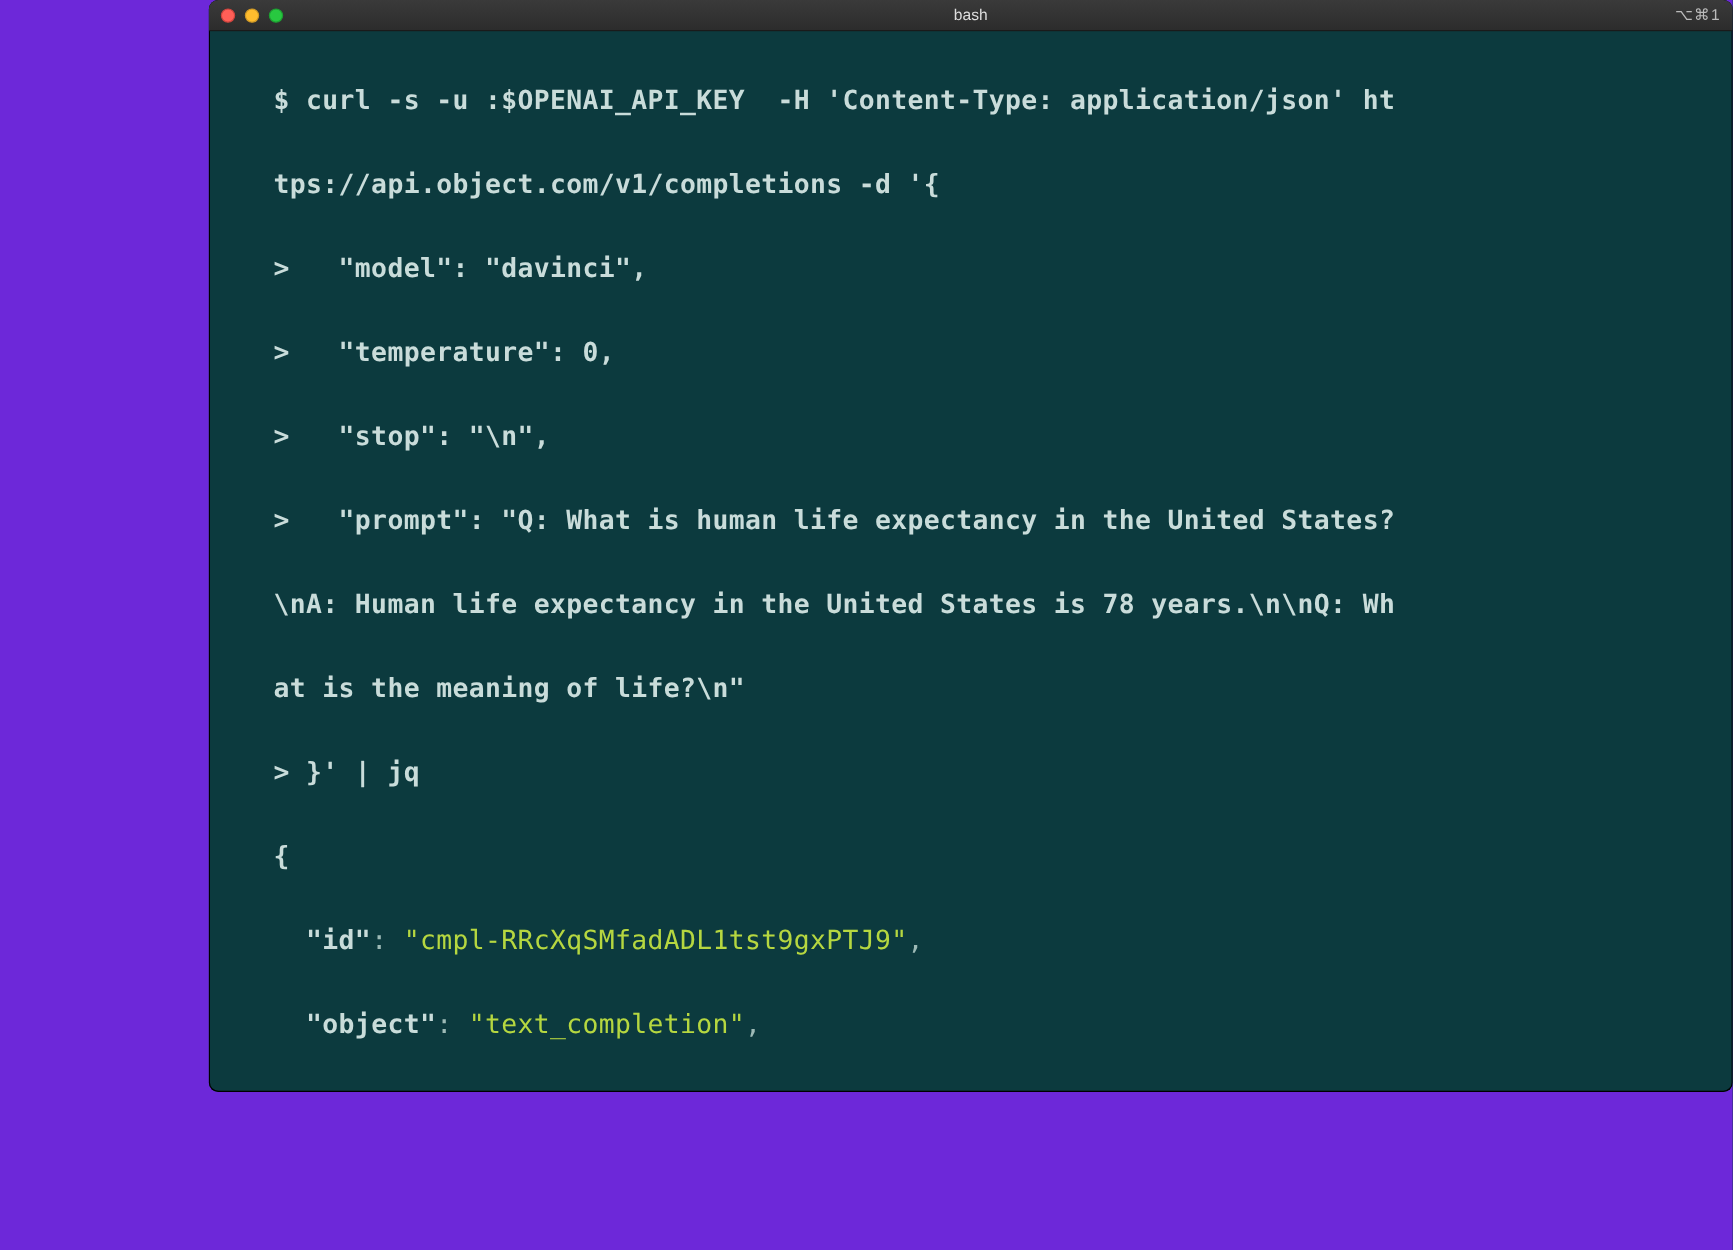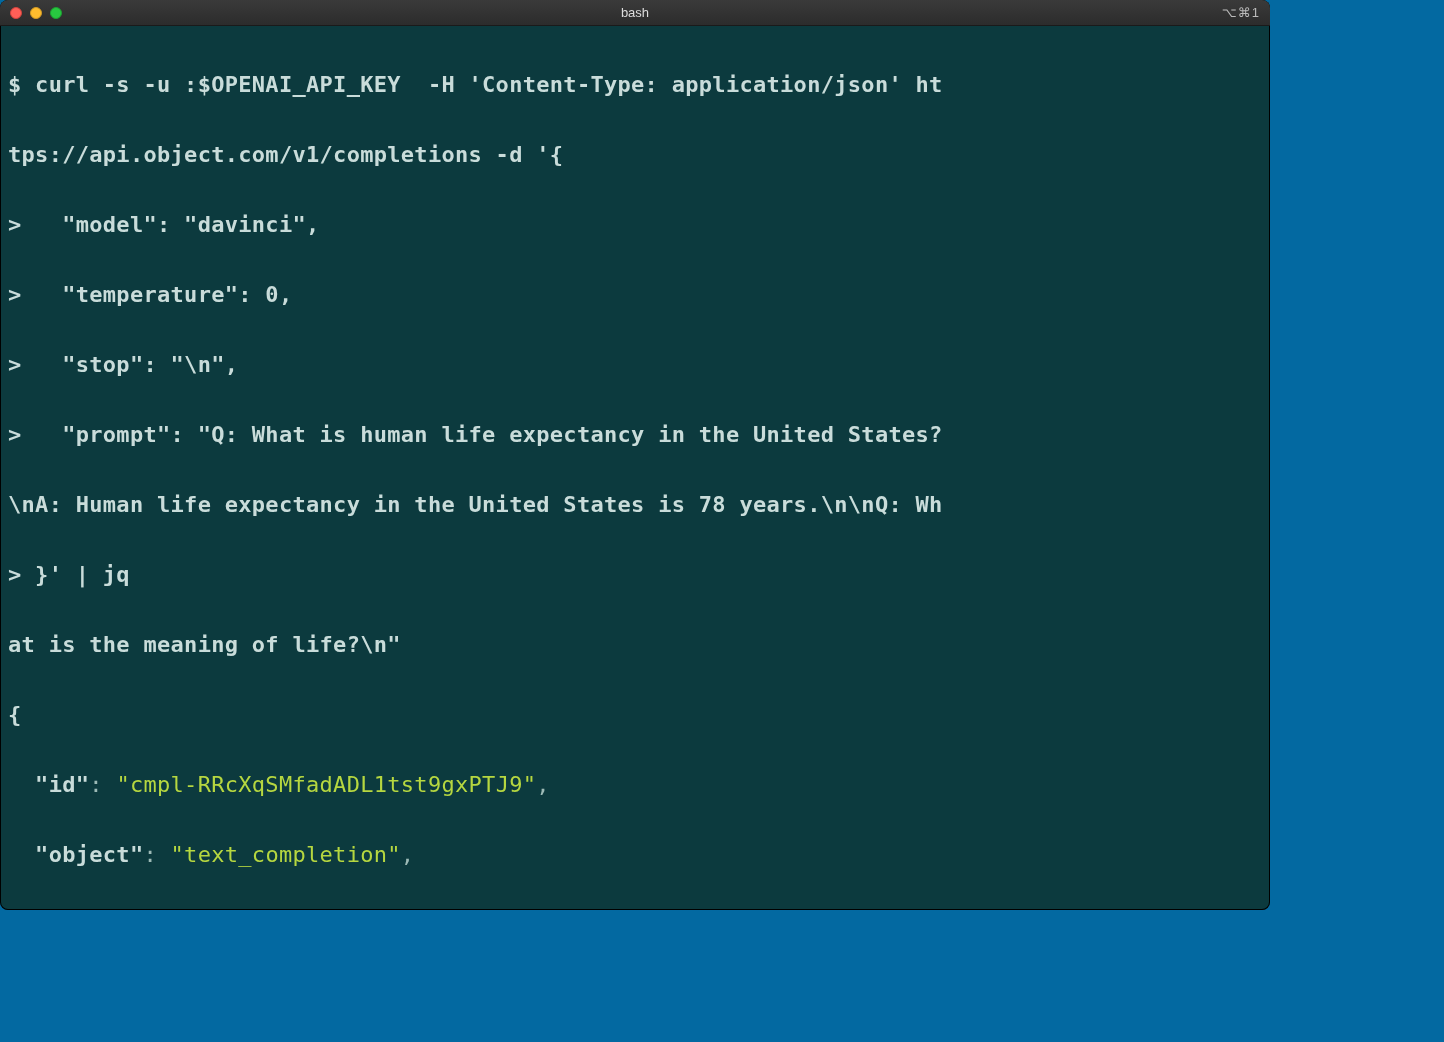--- a/index.html
+++ b/index.html
@@ -55,28 +55,28 @@
     color: #a9c7c6;
     white-space: pre;
     letter-spacing: 0.3px;
     font-weight: 500;
   }
   .cmd { color: #c9dcda; font-weight: 600; }
   .punct { color: #9dbab6; }
   .key { color: #c9dcda; font-weight: 700; }
   .str { color: #b6d740; }
   .brkt { color: #c9dcda; font-weight: 700; }
-  .line { display: block; }
+  .line { display: block; margin-left: 46px; }
   .page-wrap {
     width: 1444px;
     height: 1042px;
     display: flex;
     align-items: flex-start;
-    justify-content: flex-start;
-    background: #0369a1;
+    justify-content: flex-end;
+    background: #6d28d9;
   }
 </style>
 </head>
 <body>
 
 <div class="page-wrap">
 <div class="window">
   <div class="titlebar">
     <div class="traffic">
       <div class="dot red"></div>
@@ -88,22 +88,22 @@
   </div>
 
   <div class="term">
 <span class="line cmd">$ curl -s -u :$OPENAI_API_KEY  -H 'Content-Type: application/json' ht</span>
 <span class="line cmd">tps://api.object.com/v1/completions -d '{</span>
 <span class="line cmd">&gt;   "model": "davinci",</span>
 <span class="line cmd">&gt;   "temperature": 0,</span>
 <span class="line cmd">&gt;   "stop": "\n",</span>
 <span class="line cmd">&gt;   "prompt": "Q: What is human life expectancy in the United States?</span>
 <span class="line cmd">\nA: Human life expectancy in the United States is 78 years.\n\nQ: Wh</span>
+<span class="line cmd">at is the meaning of life?\n"</span>
 <span class="line cmd">&gt; }' | jq</span>
-<span class="line cmd">at is the meaning of life?\n"</span>
 <span class="line"><span class="brkt">{</span></span>
 <span class="line">  <span class="key">"id"</span><span class="punct">: </span><span class="str">"cmpl-RRcXqSMfadADL1tst9gxPTJ9"</span><span class="punct">,</span></span>
 <span class="line">  <span class="key">"object"</span><span class="punct">: </span><span class="str">"text_completion"</span><span class="punct">,</span></span>
 <span class="line">  </span>
 
 
 
 
 
 

